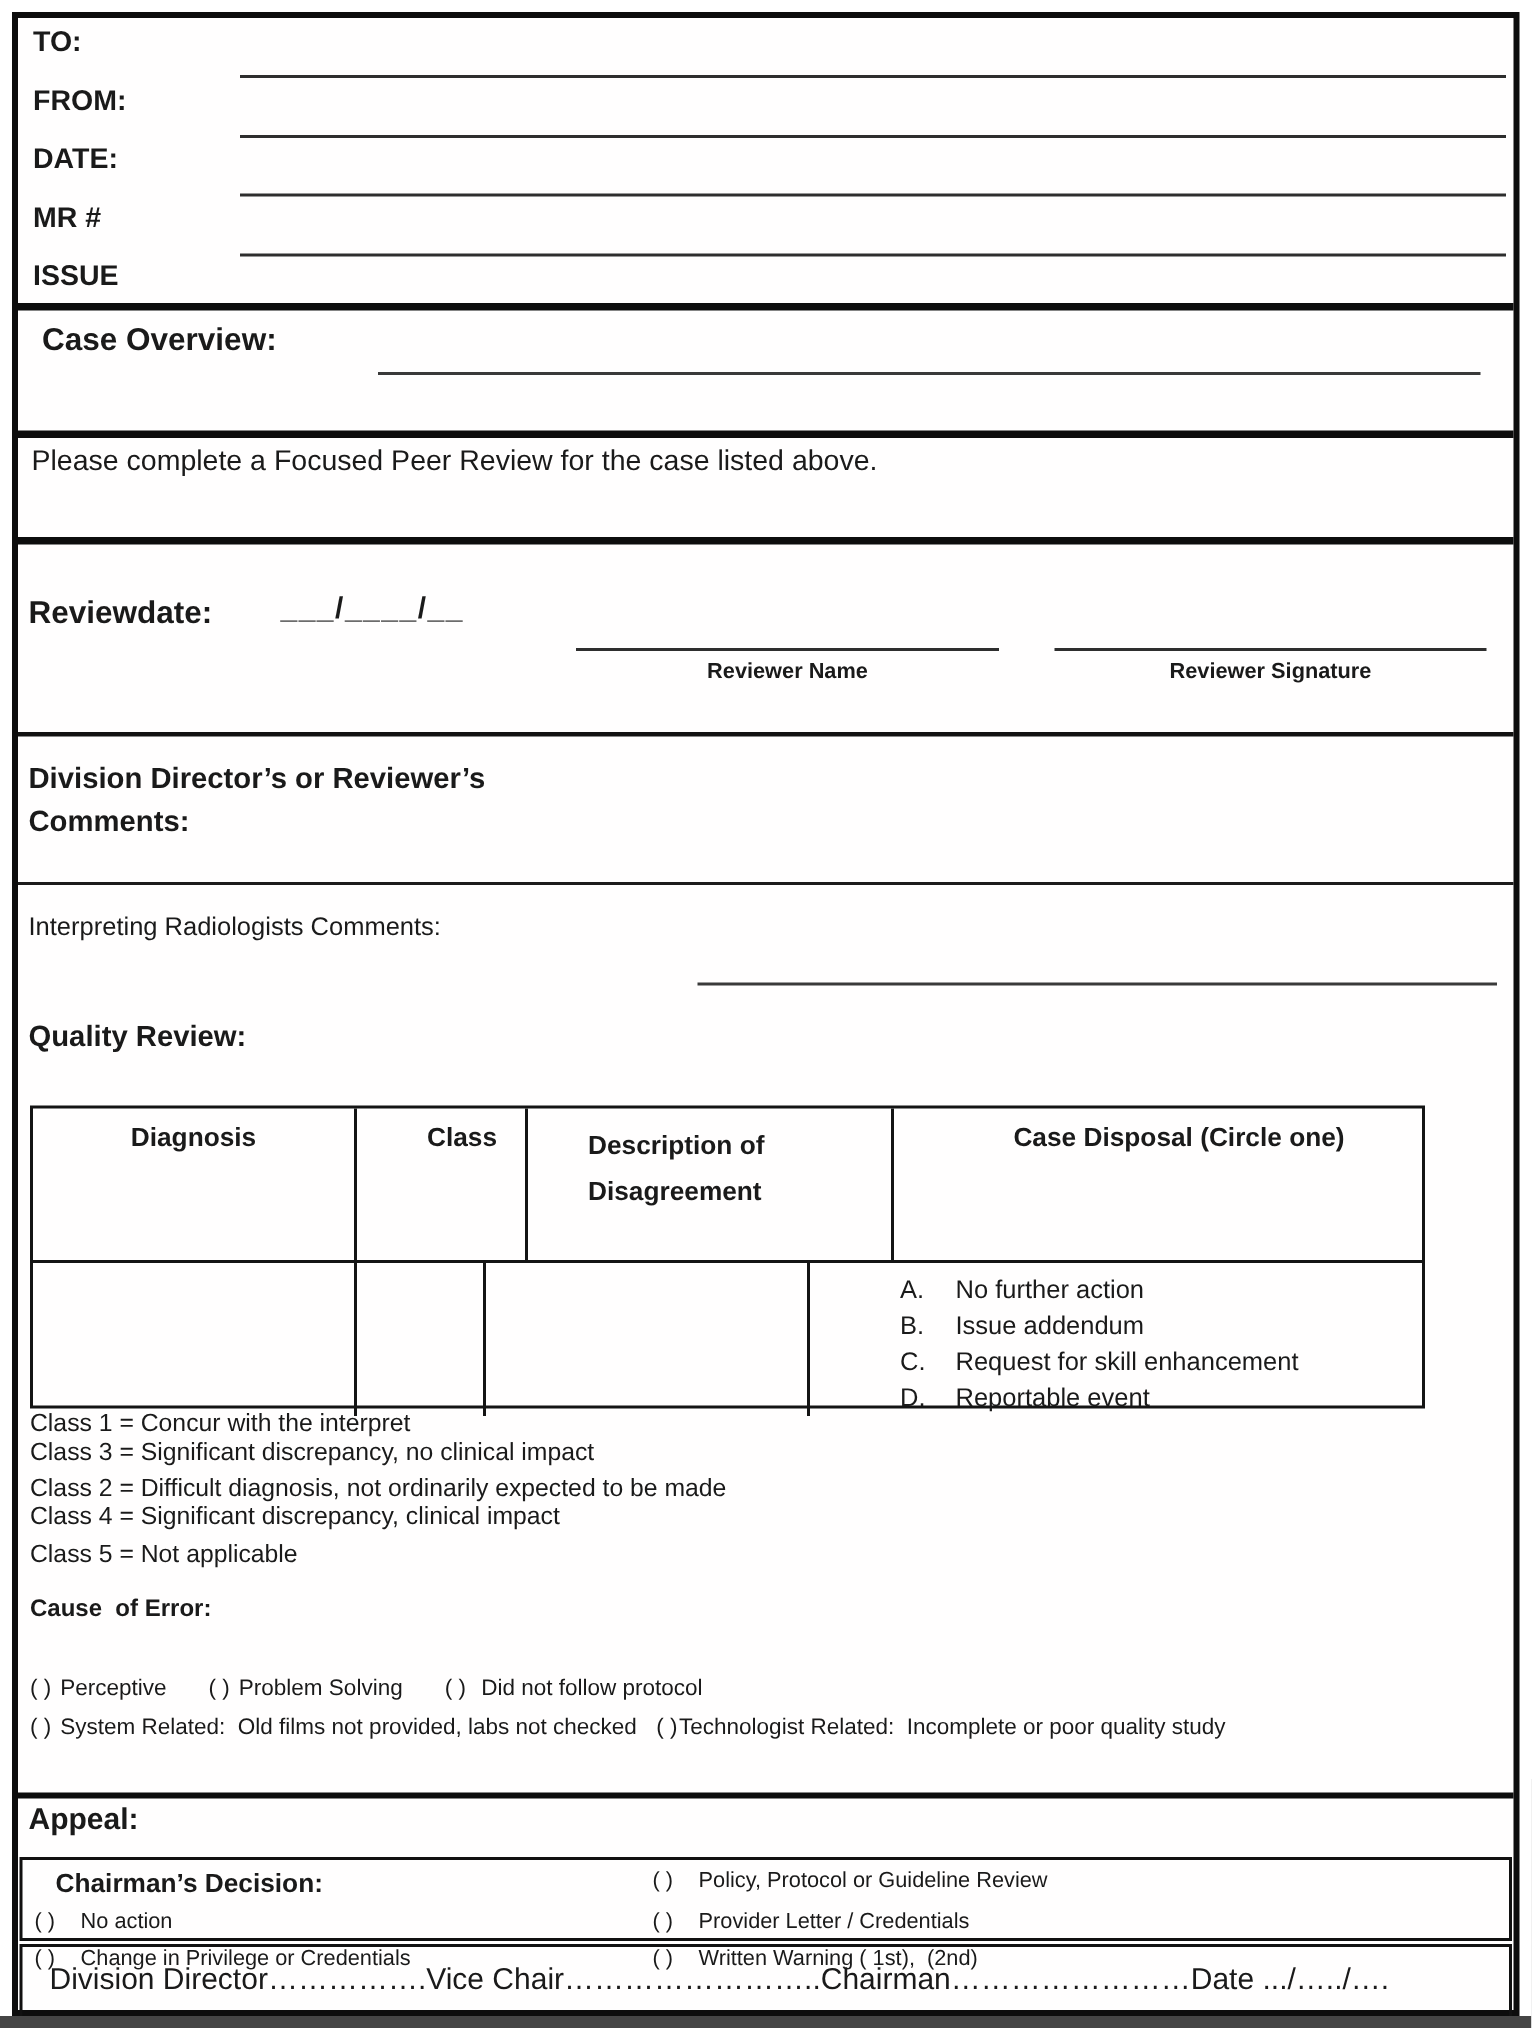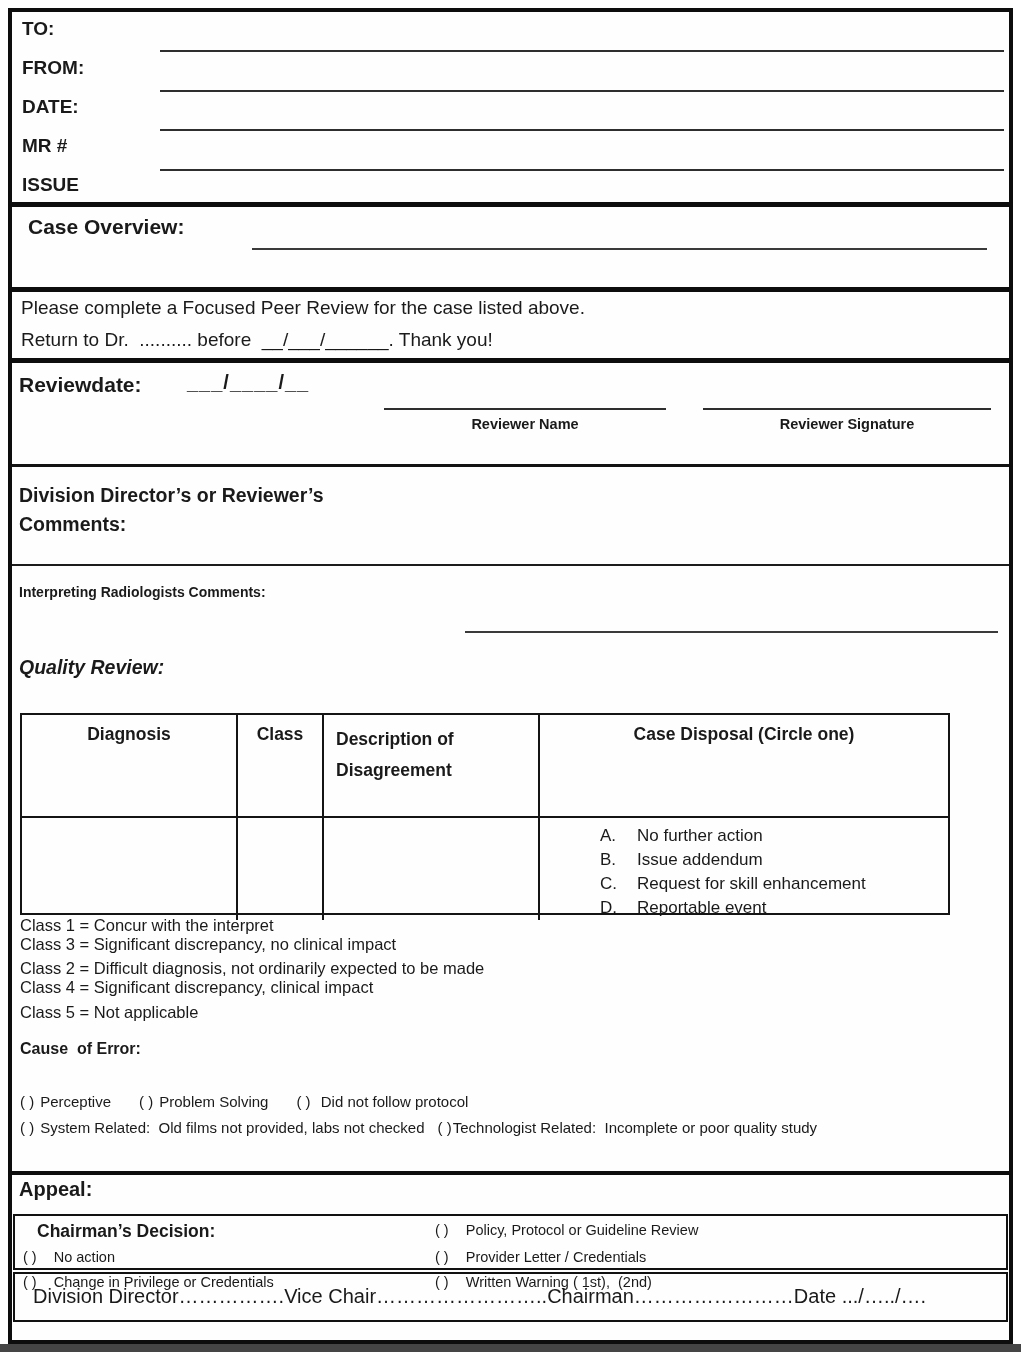--- a/index.html
+++ b/index.html
@@ -35,44 +35,44 @@
   .sec-overview { height: 80px; }
   .overview-label { position: absolute; left: 16px; top: 8px; font-size: 21px; font-weight: bold; }
   .overview-line { position: absolute; left: 240px; right: 22px; top: 41px; border-top: 2px solid #3a3a3a; }
 
   
   .sec-instructions { height: 66px; font-size: 19px; }
   .instr1 { position: absolute; left: 9px; top: 5px; }
   .instr2 { position: absolute; left: 9px; top: 37px; }
 
   
-  .sec-review { height: 101px; }
+  .sec-review { height: 101px; margin-top: 24px; }
   .review-label { position: absolute; left: 7px; top: 10px; font-size: 21px; font-weight: bold; }
   .review-blank { position: absolute; left: 175px; top: 8px; font-size: 20px; font-weight: bold; letter-spacing: 1px; }
   .rn-line  { position: absolute; left: 372px; width: 282px; top: 45px; border-top: 2px solid #2e2e2e; }
   .rs-line  { position: absolute; left: 691px; width: 288px; top: 45px; border-top: 2px solid #2e2e2e; }
   .rn-label { position: absolute; left: 372px; width: 282px; top: 53px; text-align: center; font-size: 14.5px; font-weight: bold; }
   .rs-label { position: absolute; left: 691px; width: 288px; top: 53px; text-align: center; font-size: 14.5px; font-weight: bold; }
 
   
   .sec-director { height: 97px; }
   .director-label { position: absolute; left: 7px; top: 14px; width: 400px;
                     font-size: 19.5px; font-weight: bold; line-height: 29px; }
 
   
   .sec-quality { height: 605px; }
-  .radiologist-label { position: absolute; left: 7px; top: 18px; font-size: 14px; font-weight: bold; }
+  .radiologist-label { position: absolute; left: 7px; top: 18px; font-size: 17px; font-weight: normal; }
   .radiologist-line { position: absolute; left: 453px; width: 533px; top: 65px; border-top: 2px solid #3a3a3a; }
-  .quality-label { position: absolute; left: 7px; top: 90px; font-size: 19.5px; font-weight: bold; font-style: italic; }
+  .quality-label { position: absolute; left: 7px; top: 90px; font-size: 19.5px; font-weight: bold; }
 
   .qtable { position: absolute; left: 8px; top: 147px; width: 930px; border: 2px solid #141414; }
   .qrow { display: grid; grid-template-columns: 216px 86px 216px 1fr; }
   .qrow > div { border-right: 2px solid #141414; }
   .qrow > div:last-child { border-right: none; }
-  .qhead { height: 103px; border-bottom: 2px solid #141414; font-weight: bold; font-size: 17.5px; }
+  .qhead { height: 103px; border-bottom: 2px solid #141414; font-weight: bold; font-size: 17.5px; gap: 28px; }
   .qbody { height: 95px; }
   .qc-center { text-align: center; padding-top: 9px; }
   .qc-left { padding: 9px 10px 0 12px; line-height: 31px; }
   .disposal-cell { padding: 6px 4px 0 60px; }
   .disposal-item { display: grid; grid-template-columns: 37px 1fr; font-size: 17px; line-height: 24px; }
 
   .legend-row { position: absolute; left: 8px; right: 4px; display: flex; font-size: 16.5px; flex-direction: column; }
   .legend-left { width: 558px; flex: none; }
   .legend-right { flex: 1; }
   .legend-0 { top: 350px; }
@@ -128,21 +128,20 @@
     <div class="rule5"></div>
 
     <div class="sec sec-overview">
       <div class="overview-label">Case Overview:</div>
       <div class="overview-line"></div>
     </div>
     <div class="rule5"></div>
 
     <div class="sec sec-instructions">
       <div class="instr1 pre">Please complete a Focused Peer Review for the case listed above.</div>
-      <div class="instr2 pre">Return to Dr.  .......... before  __/___/______. Thank you!</div>
     </div>
     <div class="rule5"></div>
 
     <div class="sec sec-review">
       <div class="review-label">Reviewdate:</div>
       <div class="review-blank">___/____/__</div>
       <div class="rn-line"></div>
       <div class="rs-line"></div>
       <div class="rn-label">Reviewer Name</div>
       <div class="rs-label">Reviewer Signature</div>

